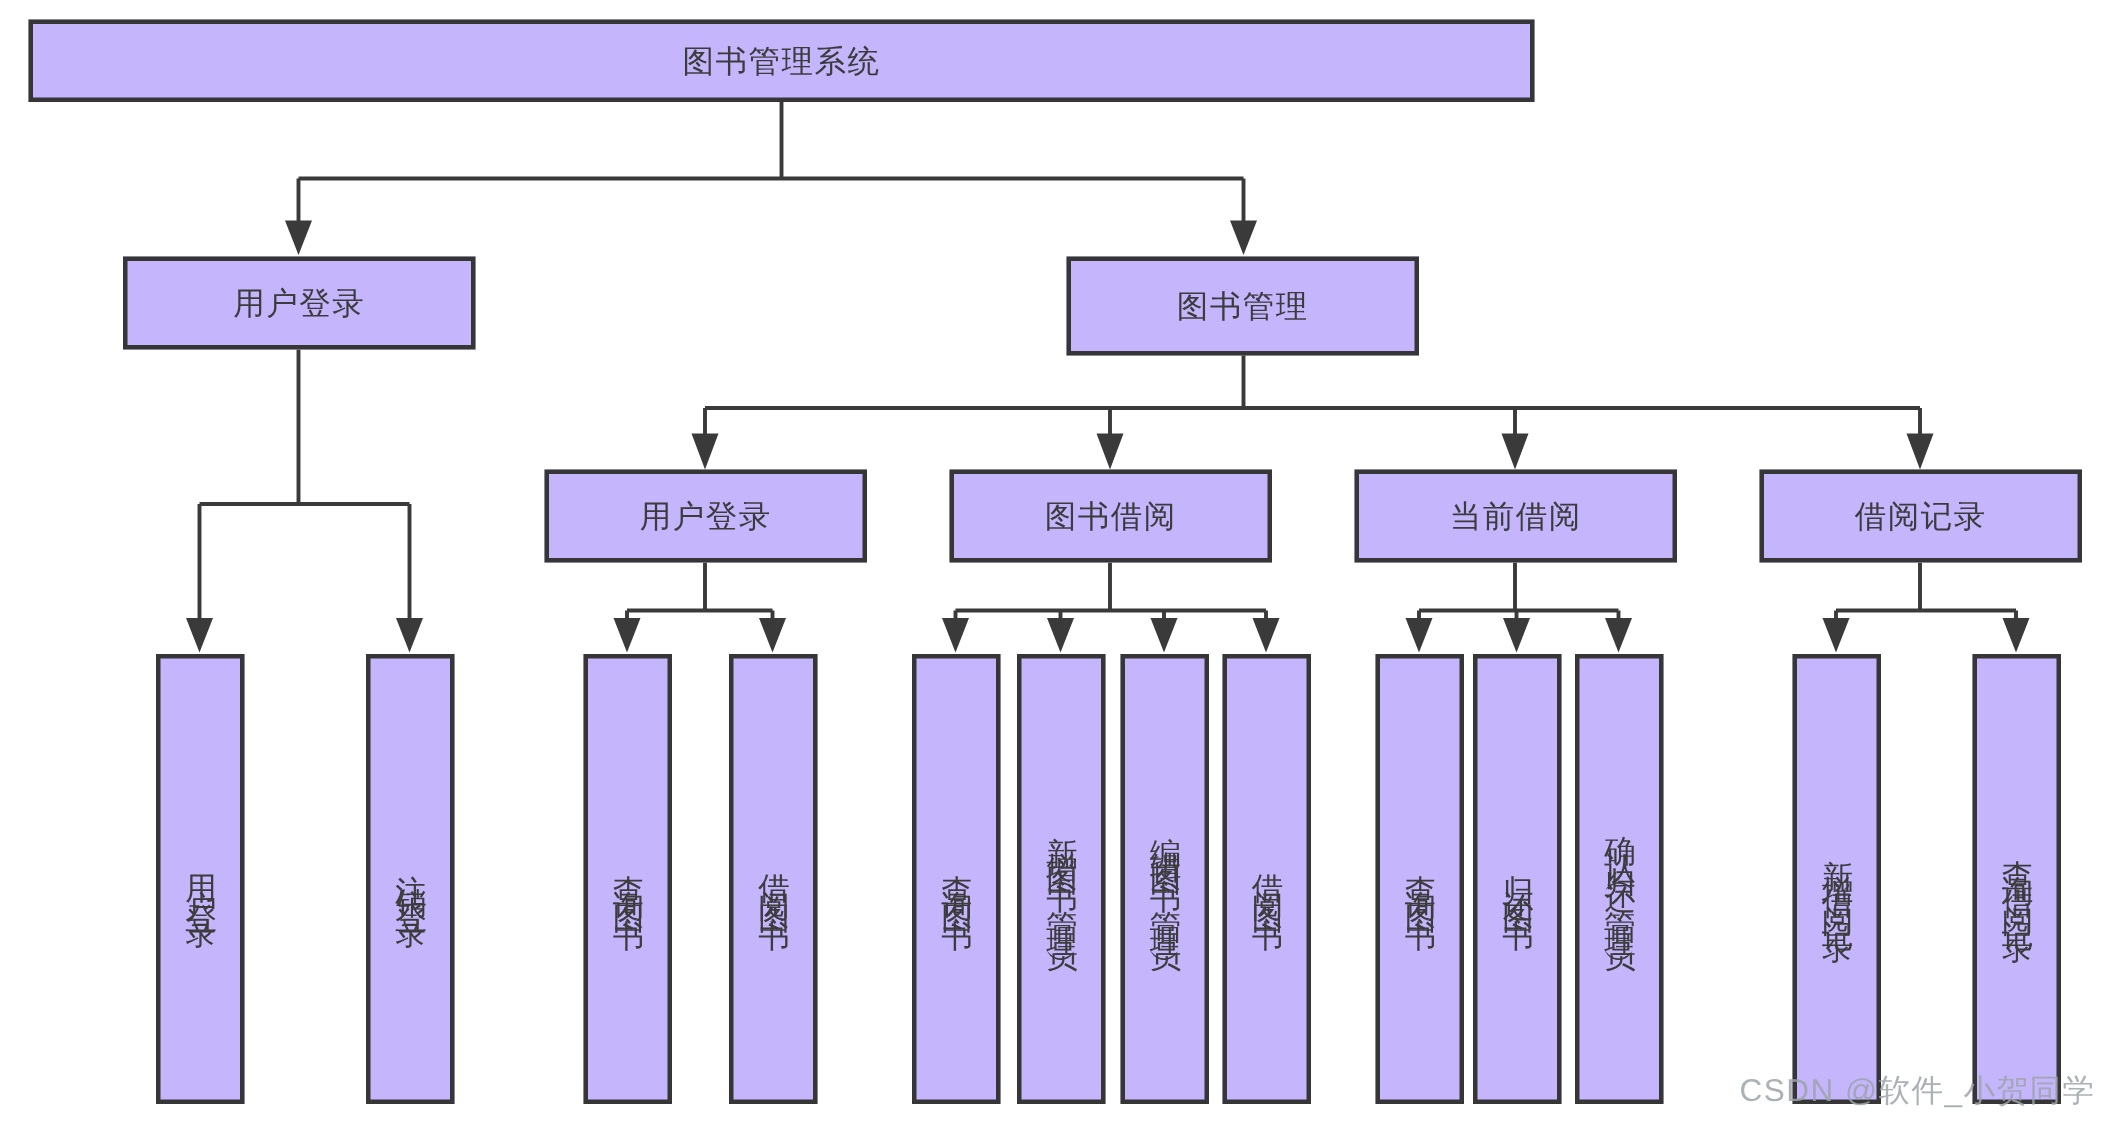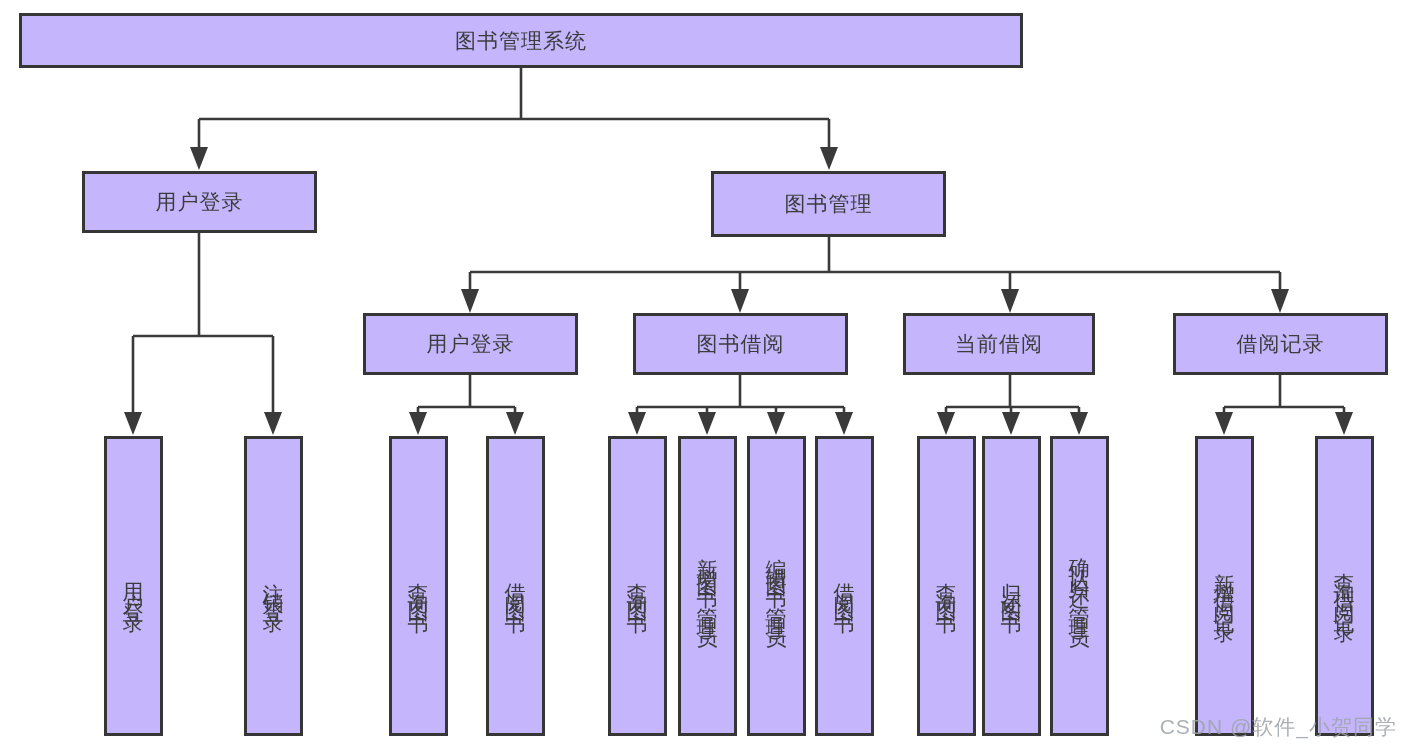--- a/index.html
+++ b/index.html
@@ -93,21 +93,21 @@
     </g>
   </svg>
 
   <div class="box" style="left:19px; top:13px; width:1004px; height:55px;">图书管理系统</div>
 
   <div class="box" style="left:82px; top:171px; width:235px; height:62px;">用户登录</div>
   <div class="box" style="left:711px; top:171px; width:235px; height:66px;">图书管理</div>
 
   <div class="box" style="left:363px; top:313px; width:215px; height:62px;">用户登录</div>
   <div class="box" style="left:633px; top:313px; width:215px; height:62px;">图书借阅</div>
-  <div class="box" style="left:903px; top:313px; width:192px; height:62px;">当前借阅</div>
+  <div class="box" style="left:903px; top:313px; width:215px; height:62px;">当前借阅</div>
   <div class="box" style="left:1173px; top:313px; width:215px; height:62px;">借阅记录</div>
 
   <div class="box leaf" style="left:104px; top:436px; width:59px; height:300px;">用户登录</div>
   <div class="box leaf" style="left:244px; top:436px; width:59px; height:300px;">注销登录</div>
 
   <div class="box leaf" style="left:389px; top:436px; width:59px; height:300px;">查询图书</div>
   <div class="box leaf" style="left:486px; top:436px; width:59px; height:300px;">借阅图书</div>
 
   <div class="box leaf" style="left:608px; top:436px; width:59px; height:300px;">查询图书</div>
   <div class="box leaf" style="left:678px; top:436px; width:59px; height:300px;">新增图书（管理员）</div>

